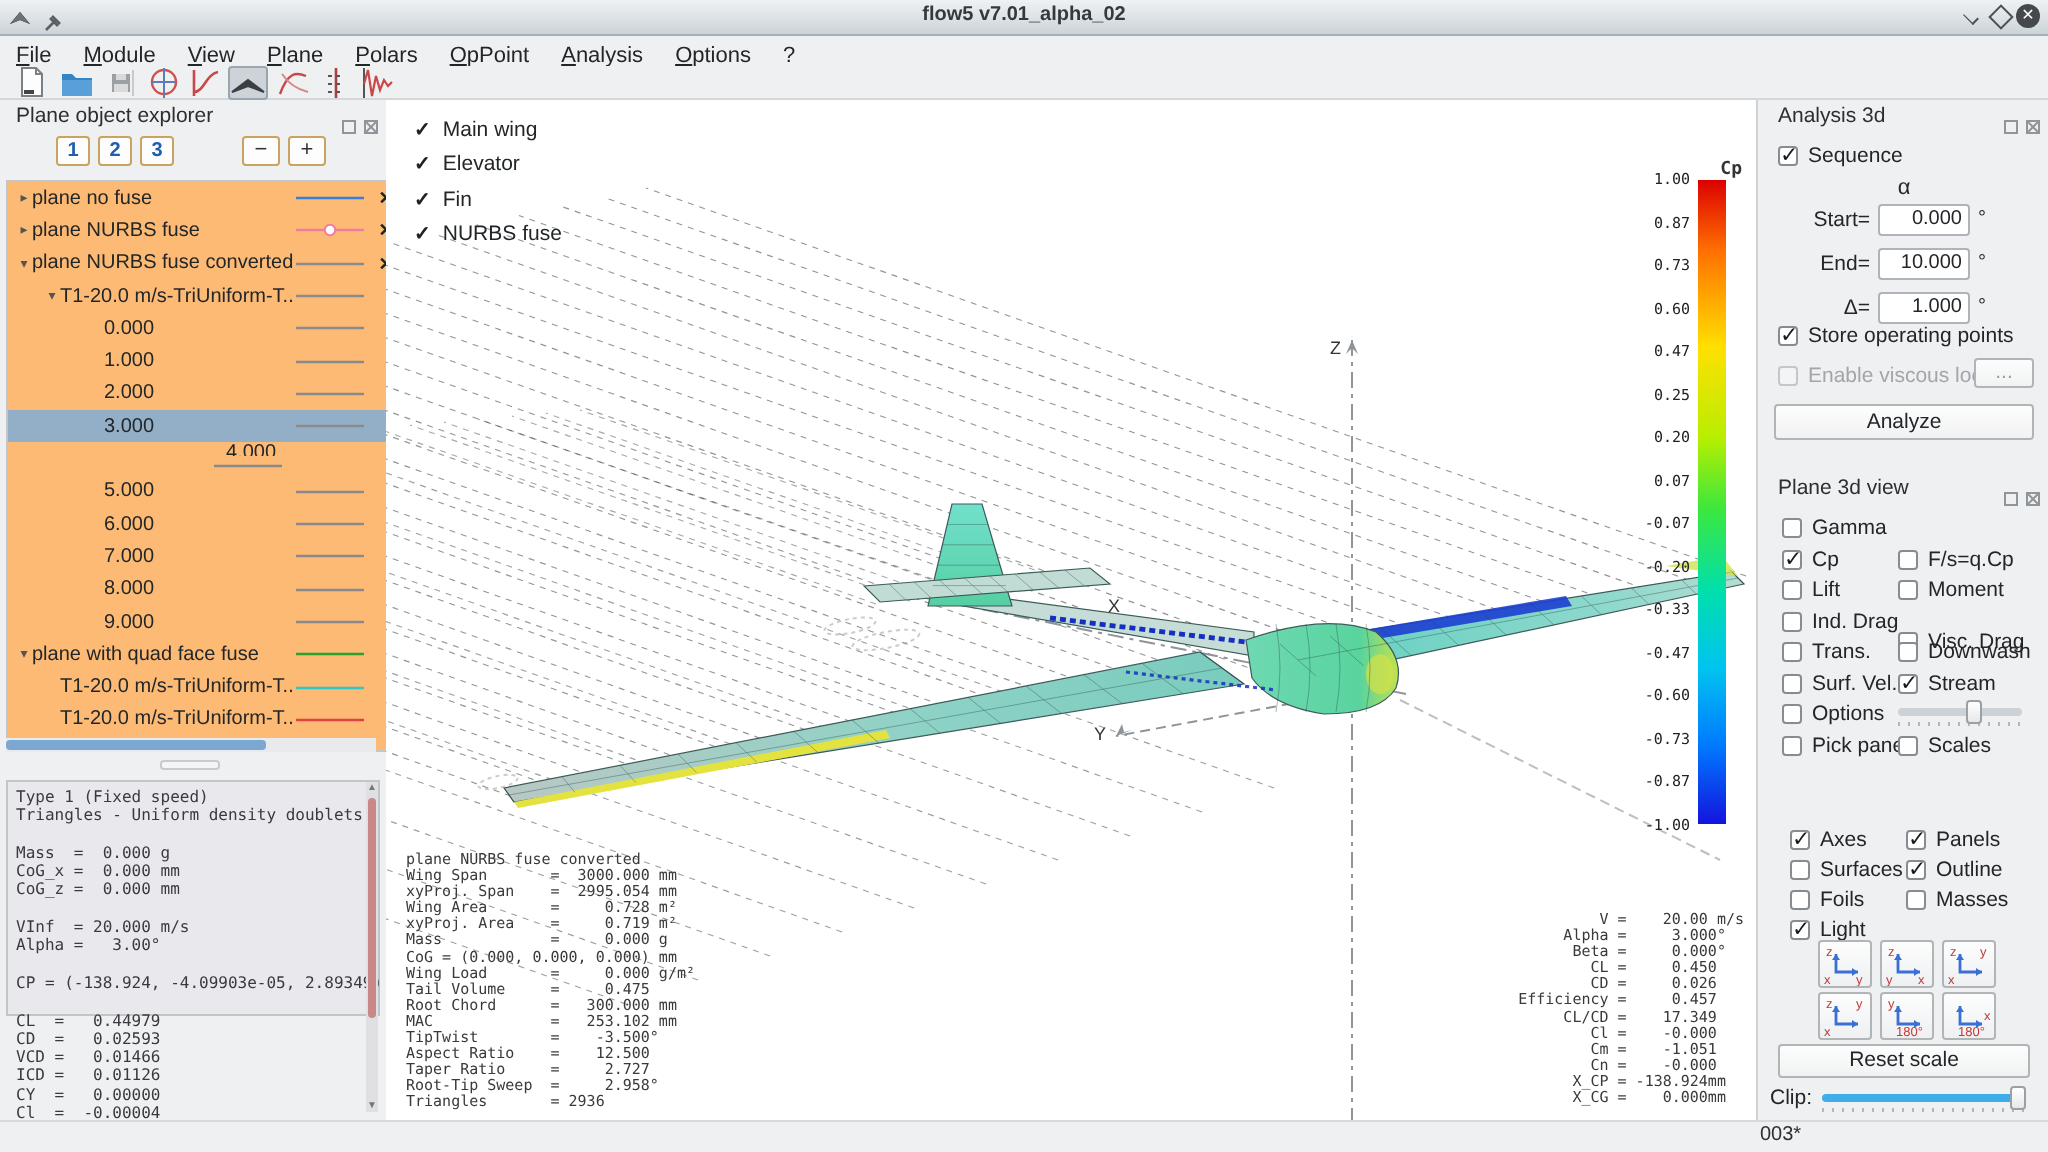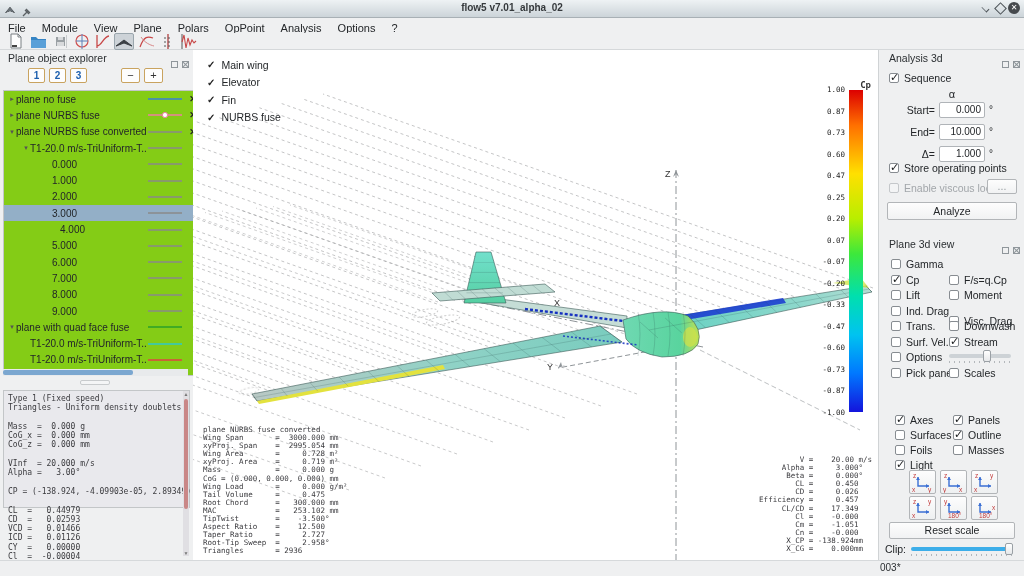--- a/index.html
+++ b/index.html
@@ -35,21 +35,21 @@
   .dock-ico.close::before,.dock-ico.close::after{content:"";position:absolute;left:-1px;top:2px;width:7px;height:1px;background:#8f969b;}
   .dock-ico.close::before{transform:rotate(45deg);} .dock-ico.close::after{transform:rotate(-45deg);}
   
   #leftdock{position:absolute;left:0;top:50px;width:193px;height:510px;background:#eff0f1;}
   #explorer-title{position:absolute;left:8px;top:2px;}
   #explorer-icons{position:absolute;right:4px;top:4px;}
   .num-btn{position:absolute;top:18px;width:17px;height:15px;border:1px solid #c9a35f;border-radius:2px;
     background:#fdfdfd;font-size:10px;font-weight:bold;color:#1d5fae;text-align:center;line-height:13px;}
   .pm-btn{position:absolute;top:18px;width:19px;height:15px;border:1px solid #c9a35f;border-radius:2px;
     background:#fdfdfd;font-size:11px;color:#333;text-align:center;line-height:12px;}
-  #tree{position:absolute;left:3px;top:40px;width:197px;height:286px;background:#84cc16;
+  #tree{position:absolute;left:3px;top:40px;width:197px;height:286px;background:#fdba74;
     border:1px solid #c3c6c8;overflow:hidden;}
   .tree-row{position:relative;height:16.3px;display:flex;align-items:center;font-size:10px;color:#232629;}
   .tree-row.selected{background:#93afc7;}
   .tree-exp{width:8px;font-size:7px;color:#555;text-align:center;flex:none;}
   .tree-label{white-space:nowrap;overflow:hidden;flex:1;}
   .tree-swatch{flex:none;width:36px;height:10px;margin-right:4px;}
   .tree-close{flex:none;width:12px;font-size:9px;font-weight:bold;color:#222;text-align:center;}
   #tree-hscroll{position:absolute;left:3px;top:319px;width:185px;height:7px;background:#e8eaec;}
   #tree-hscroll .handle{position:absolute;left:0;top:1px;width:130px;height:5px;background:#7ba7d0;border-radius:2px;}
   #splitter{position:absolute;left:80px;top:330px;width:30px;height:5px;border:1px solid #c8cbcd;border-radius:2px;background:#f4f5f6;}
@@ -261,21 +261,21 @@
           <span class="tree-close"></span>
         </div>
         <div class="tree-row selected" style="padding-left: 40px;">
           <span class="tree-exp"></span>
           <span class="tree-label">3.000</span>
           <svg class="tree-swatch" width="36" height="10">
             <line x1="1" y1="5" x2="35" y2="5" stroke="#8a8a8a" stroke-width="1.3"></line>
           </svg>
           <span class="tree-close"></span>
         </div>
-        <div class="tree-row" style="padding-left: 48px;">
+        <div class="tree-row" style="padding-left: 48px; flex-direction: column;">
           <span class="tree-exp"></span>
           <span class="tree-label">4.000</span>
           <svg class="tree-swatch" width="36" height="10">
             <line x1="1" y1="5" x2="35" y2="5" stroke="#8a8a8a" stroke-width="1.3"></line>
           </svg>
           <span class="tree-close"></span>
         </div>
         <div class="tree-row" style="padding-left: 40px;">
           <span class="tree-exp"></span>
           <span class="tree-label">5.000</span>

